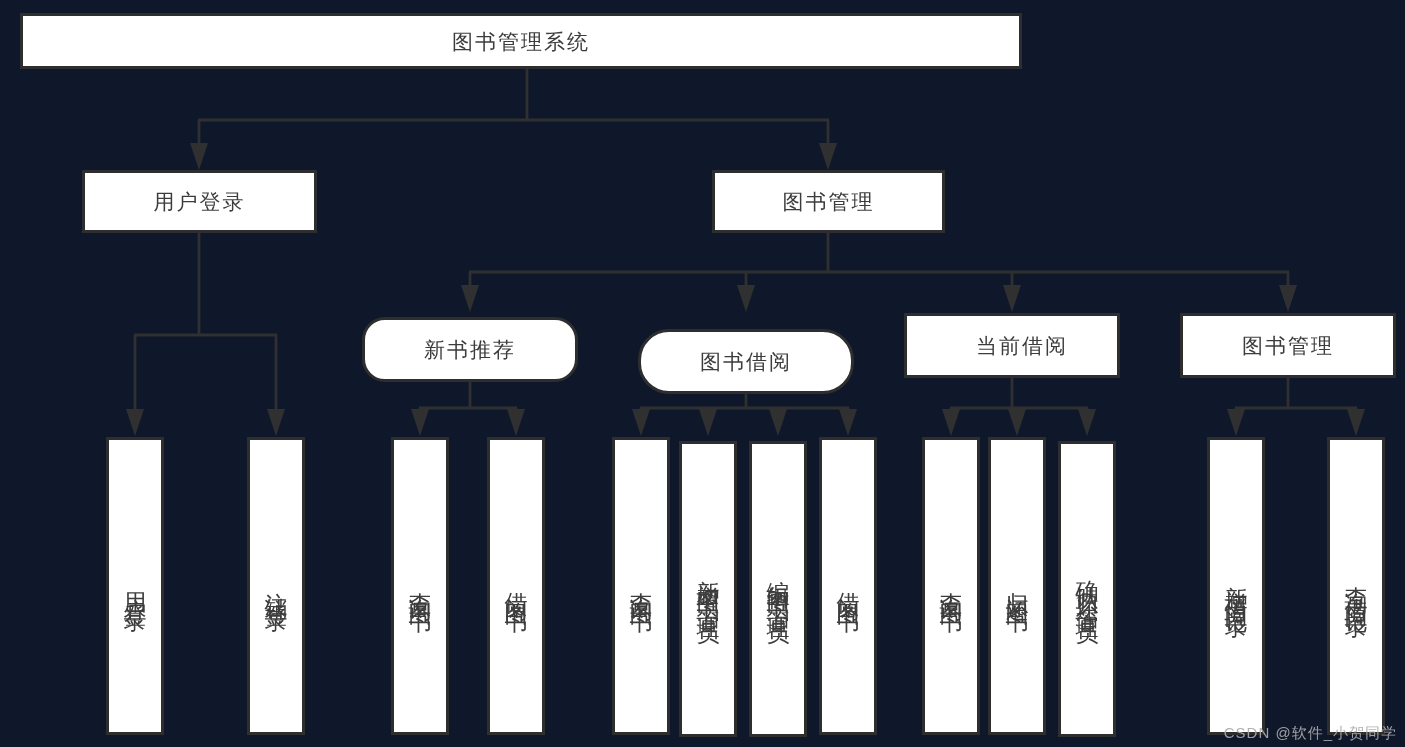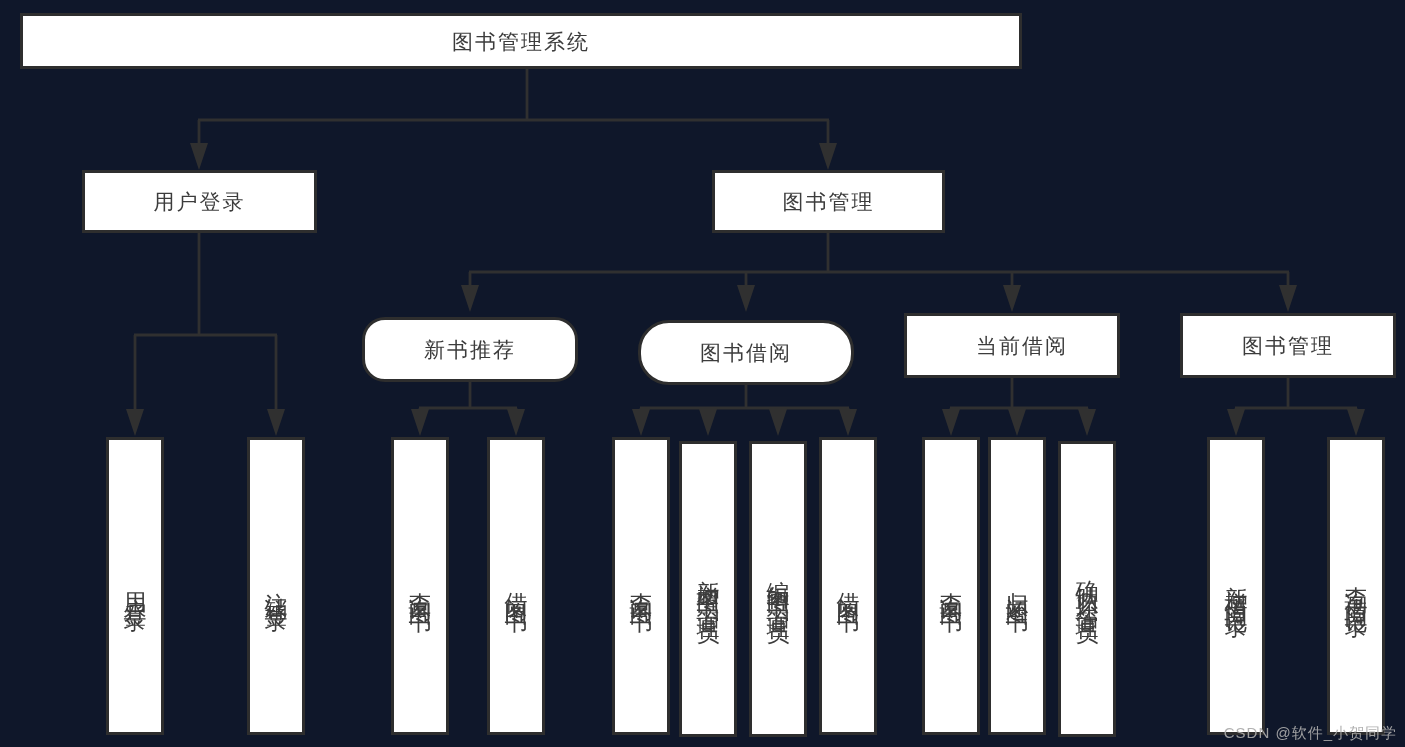--- a/index.html
+++ b/index.html
@@ -72,21 +72,21 @@
       <use href="#ah" x="1356" y="436"></use>
     </g>
   </svg>
 
   <div class="node h" style="left:20px; top:13px; width:1002px; height:56px;">图书管理系统</div>
 
   <div class="node h" style="left:82px; top:170px; width:235px; height:63px;">用户登录</div>
   <div class="node h" style="left:712px; top:170px; width:233px; height:63px;">图书管理</div>
 
   <div class="node h" style="left:362px; top:317px; width:216px; height:65px;border-radius:23px;">新书推荐</div>
-  <div class="node h" style="left:638px; top:320px; width:216px; height:65px;border-radius:31px;">图书借阅</div>
+  <div class="node h" style="left:638px; top:329px; width:216px; height:65px;border-radius:31px;">图书借阅</div>
   <div class="node h" style="left:904px; top:313px; width:216px; height:65px;padding-left:20px;">当前借阅</div>
   <div class="node h" style="left:1180px; top:313px; width:216px; height:65px;">图书管理</div>
 
   <div class="node v" style="left:106px; top:437px; width:58px; height:298px;">用户登录</div>
   <div class="node v" style="left:247px; top:437px; width:58px; height:298px;">注销登录</div>
 
   <div class="node v" style="left:391px; top:437px; width:58px; height:298px;">查询图书</div>
   <div class="node v" style="left:487px; top:437px; width:58px; height:298px;">借阅图书</div>
 
   <div class="node v" style="left:612px; top:437px; width:58px; height:298px;">查询图书</div>

